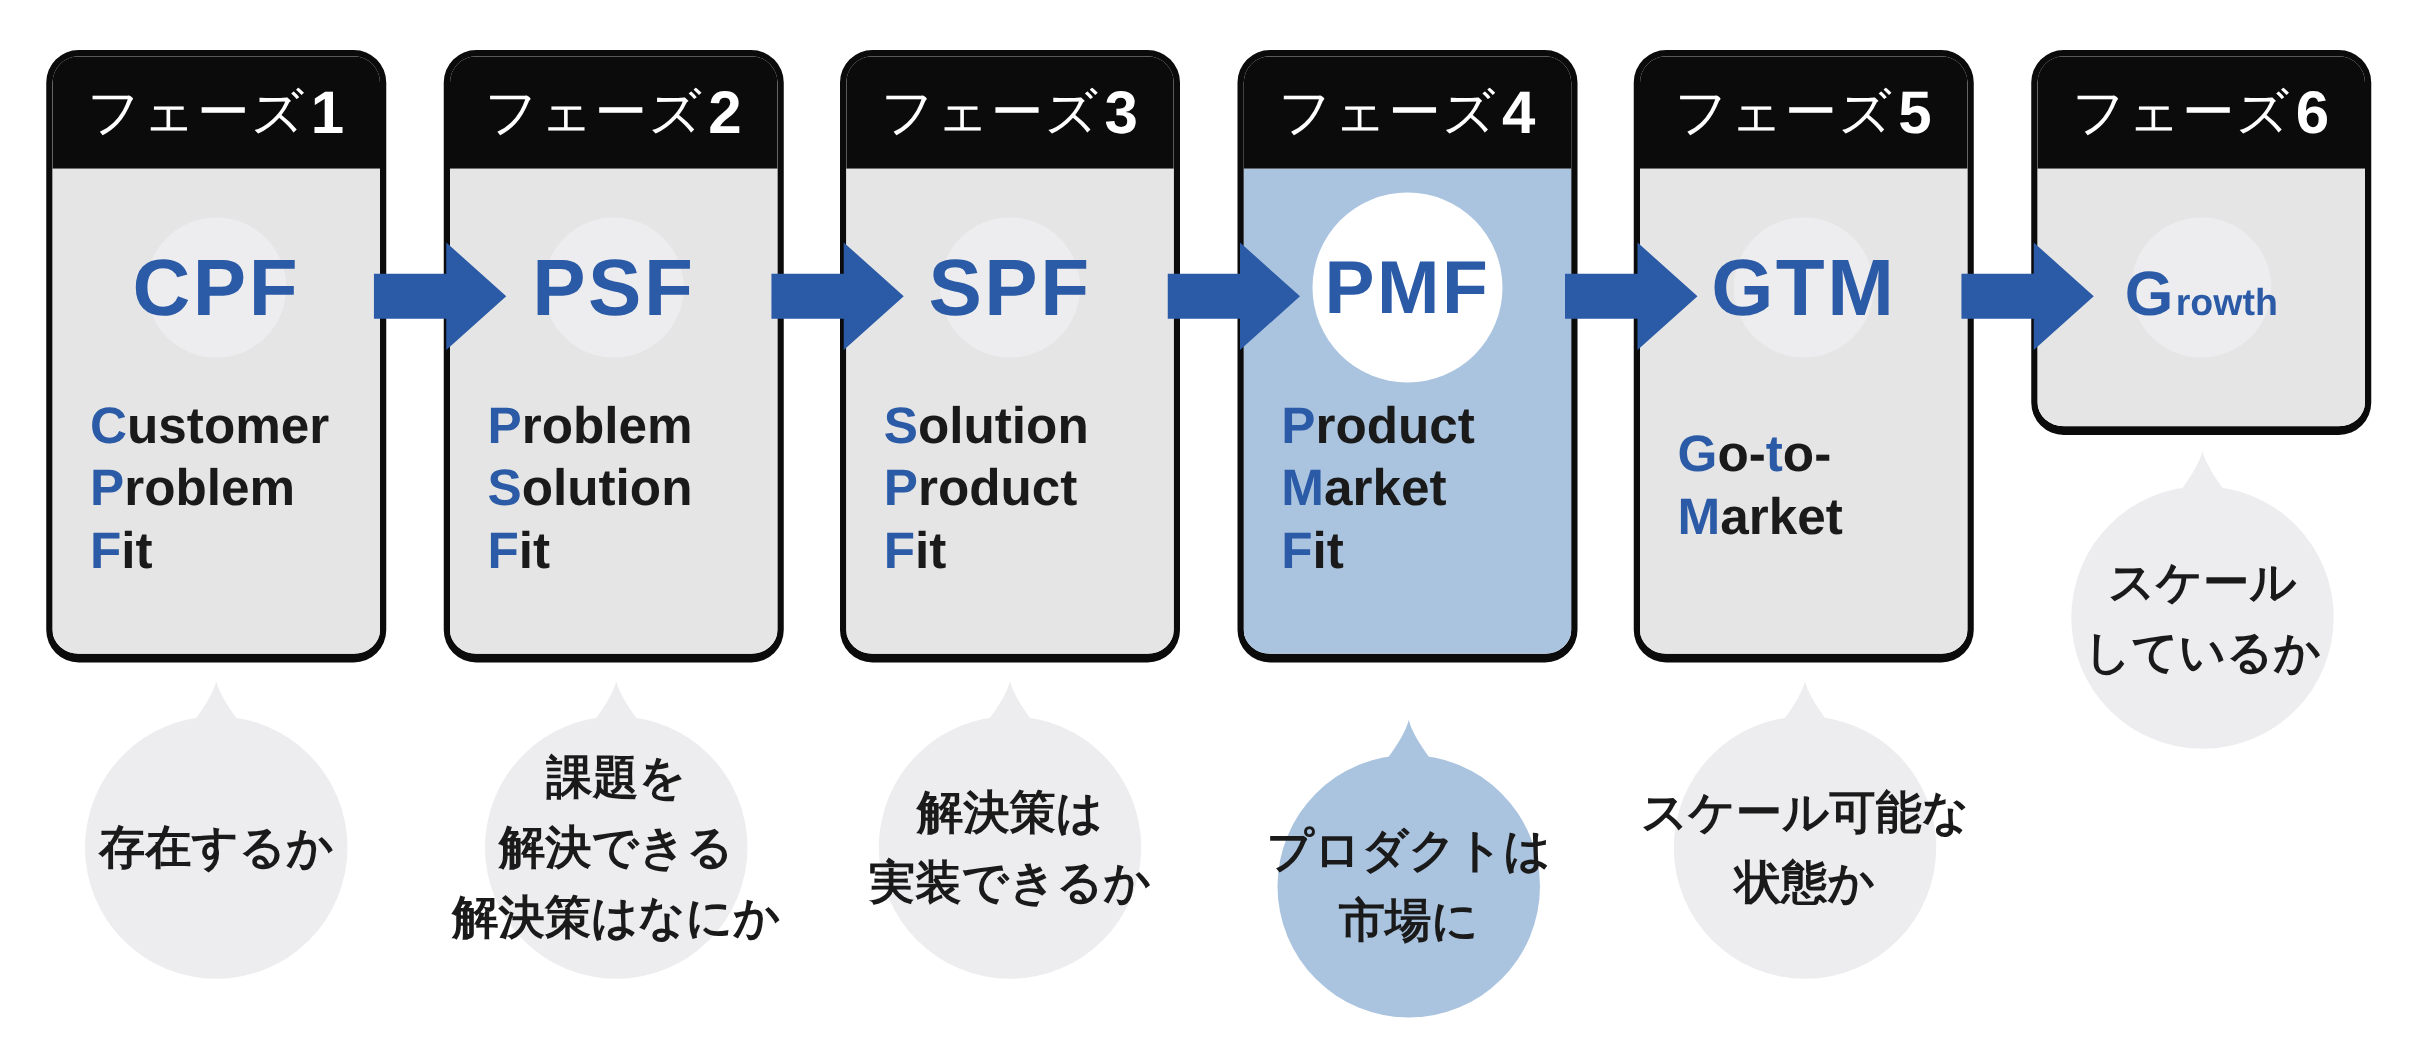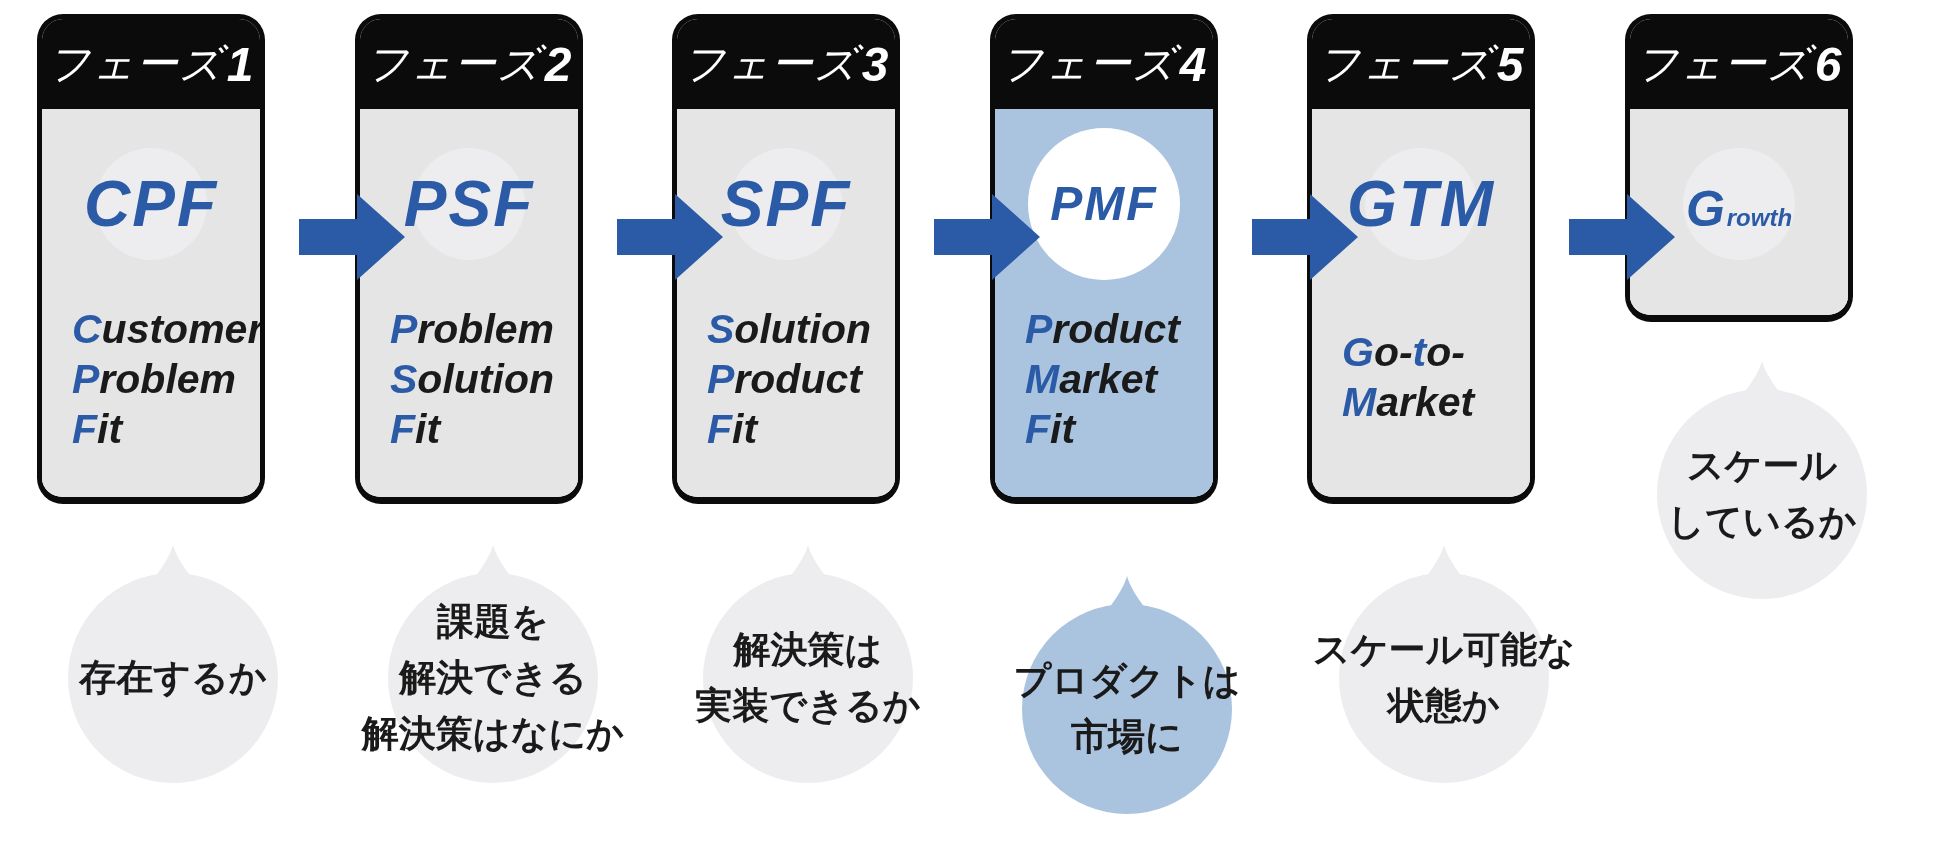--- a/index.html
+++ b/index.html
@@ -1,22 +1,22 @@
 <!DOCTYPE html>
 <html style="--blue: #2b5aa6; --highlight: #aac4e0; --circle-gray: #ededef; --black: #0b0b0b; --text: #1a1a1a;"><head>
 <meta charset="utf-8">
 <style>
   html,body{margin:0;padding:0;background:#ffffff;font-family:"Liberation Sans",sans-serif;}
   #canvas{position:relative;width:1942px;height:844px;background:#ffffff;overflow:hidden;}
 
   
   .card{
-    position:absolute;top:14px;width:228px;height:490px;box-sizing:border-box;
+    position:absolute;top:40px;width:272px;height:490px;box-sizing:border-box;
     border:5px solid var(--black,#0b0b0b);border-bottom-width:7px;border-radius:26px;
-    background:#ffffff;overflow:hidden;z-index:1;font-style:italic;
+    background:#ffffff;overflow:hidden;z-index:1;
   }
   .card.short{height:308px;}
   .card-header{
     height:90px;background:var(--black,#0b0b0b);color:#ffffff;
     display:flex;align-items:center;justify-content:center;letter-spacing:1px;
   }
   .hjp{font-size:42px;font-weight:500;}
   .hnum{font-size:48px;font-weight:bold;margin-left:4px;}
   .card-body{position:relative;width:100%;height:calc(100% - 90px);background:#e5e5e5;}
   .card-body.highlight{background:var(--highlight,#aac4e0);}
@@ -25,27 +25,27 @@
     position:absolute;left:50%;top:95px;transform:translate(-50%,-50%);
     width:112px;height:112px;border-radius:50%;background:var(--circle-gray,#ededef);
   }
   .circle.big-white{width:152px;height:152px;background:#ffffff;}
 
   .acro{
     position:absolute;left:0;right:0;top:95px;transform:translateY(-50%);
     text-align:center;font-weight:bold;font-size:64px;letter-spacing:2px;
     color:var(--blue,#2b5aa6);line-height:1;white-space:nowrap;
   }
-  .acro.pmf{font-size:48px;}
+  .acro.pmf{font-size:60px;}
   .g-big{font-size:50px;font-weight:bold;}
-  .g-small{font-size:24px;font-weight:bold;letter-spacing:0;}
+  .g-small{font-size:30px;font-weight:bold;letter-spacing:0;}
 
   .words{
     position:absolute;left:30px;top:180px;font-size:41px;font-weight:bold;
-    line-height:50px;color:var(--text,#1a1a1a);white-space:nowrap;margin-top:15px;
+    line-height:50px;color:var(--text,#1a1a1a);white-space:nowrap;
   }
   .words.lower{top:203px;}
   .ini{color:var(--blue,#2b5aa6);}
 
   
   .arrow{position:absolute;top:192px;width:108px;height:90px;z-index:5;}
   .arrow polygon{fill:var(--blue,#2b5aa6);}
 
   
   .bubble{position:absolute;width:210px;z-index:0;}

